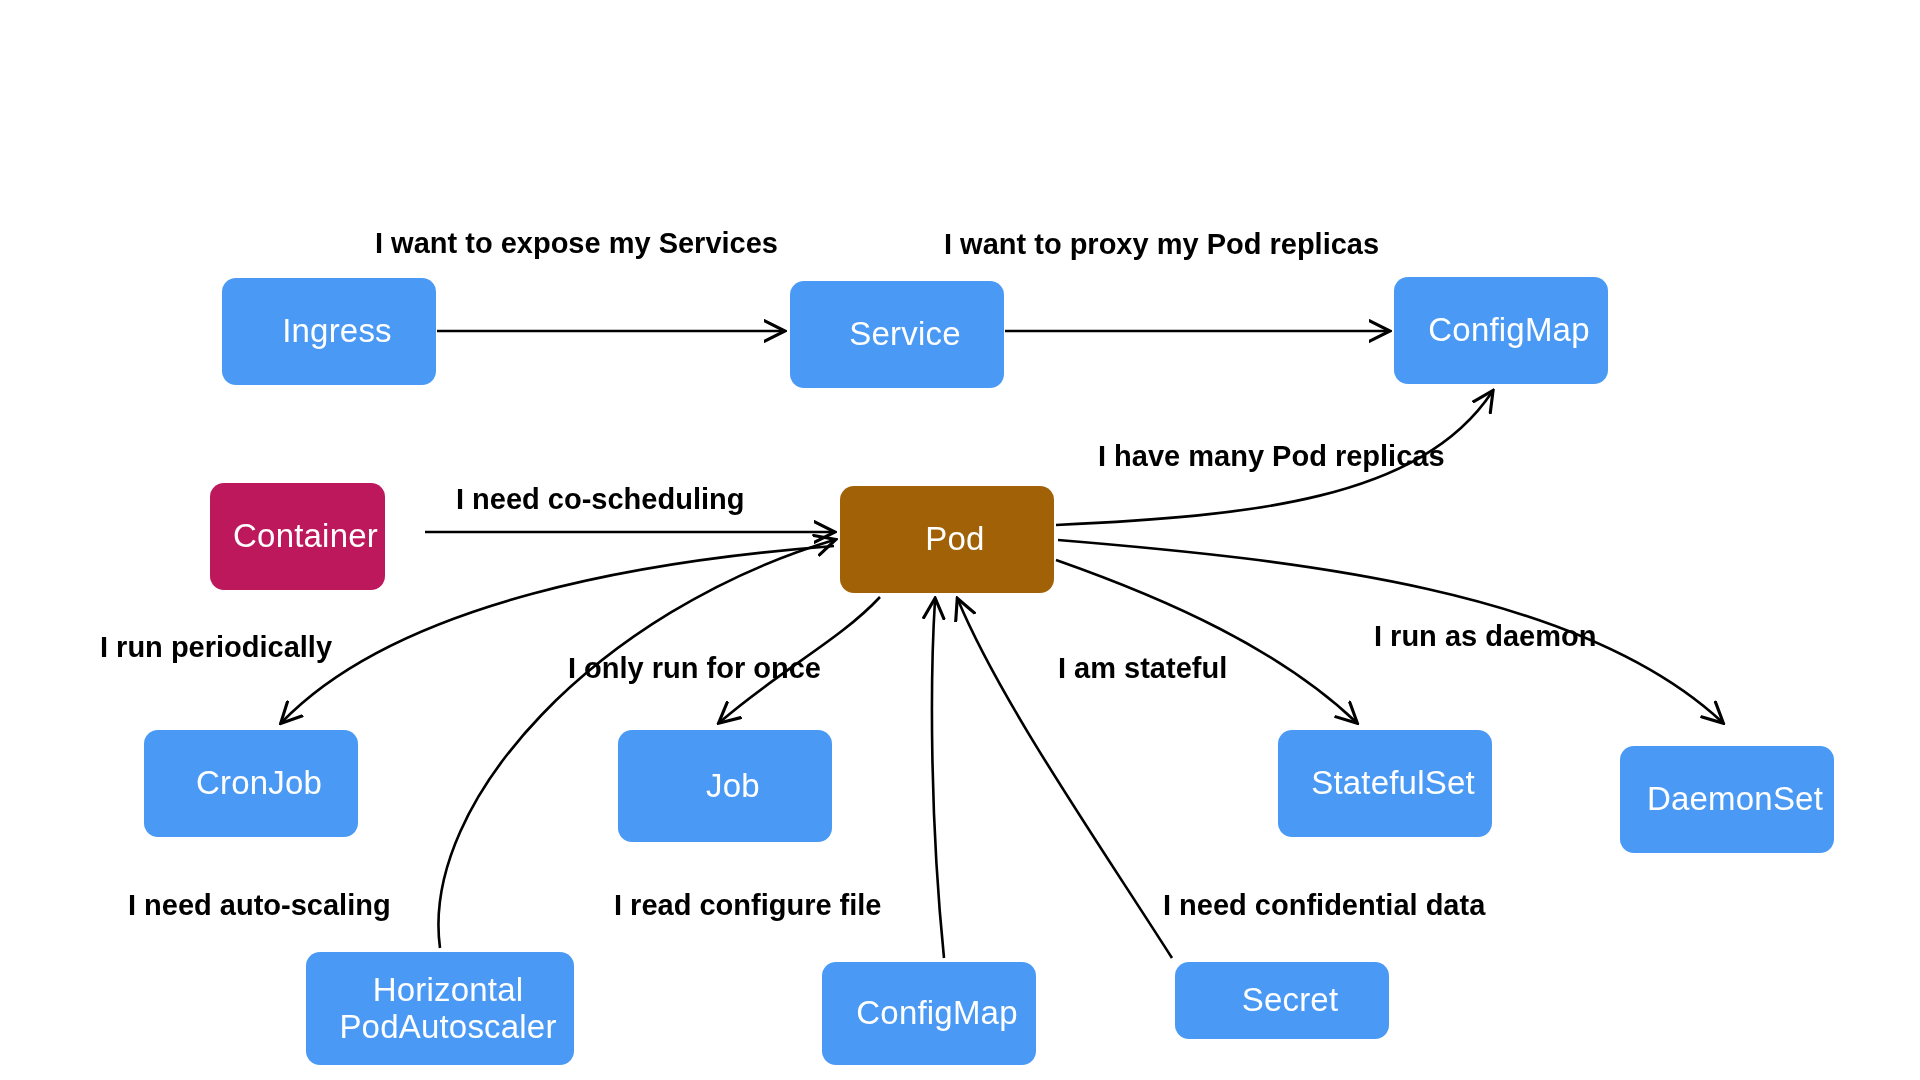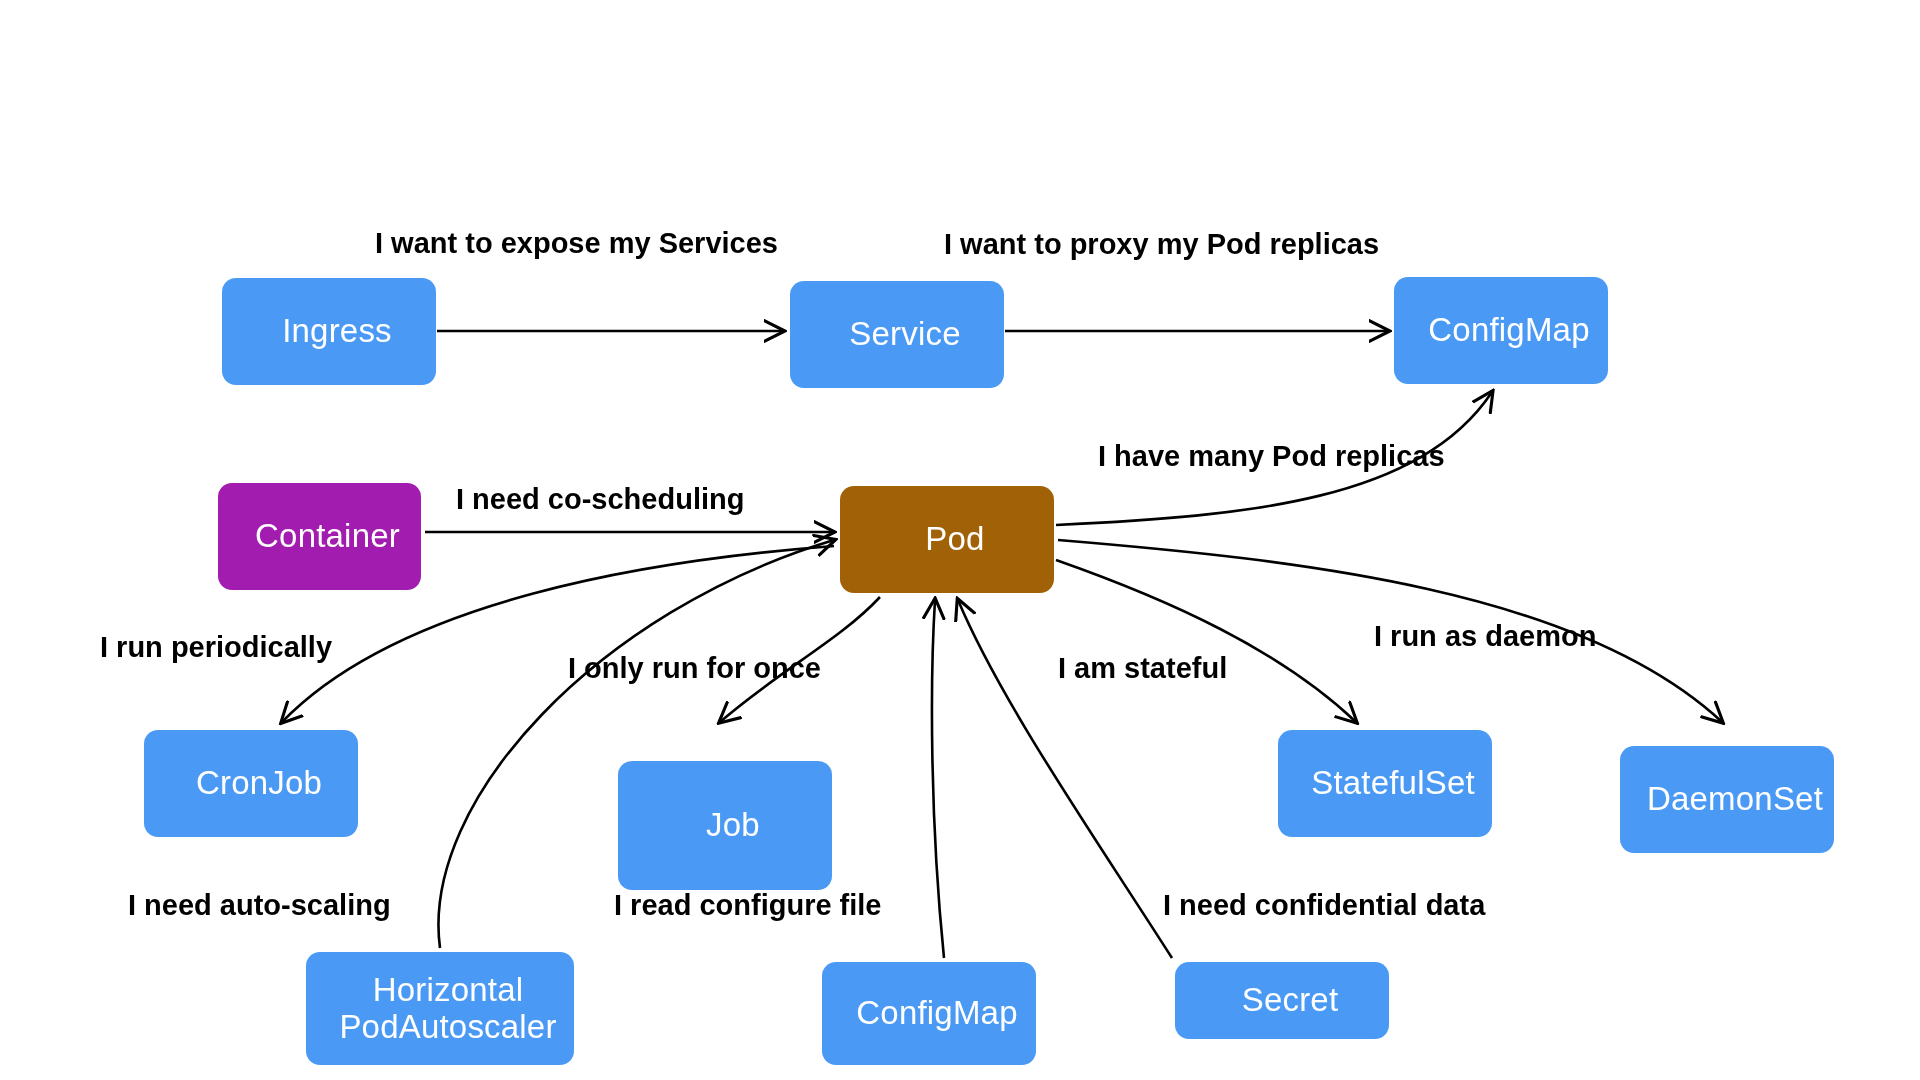--- a/index.html
+++ b/index.html
@@ -92,24 +92,24 @@
       <path d="M 944 958 C 930 820, 930 680, 935 600"></path>
 
       <path d="M 1172 958 C 1090 830, 1000 700, 958 600"></path>
     </g>
   </svg>
 
   <div id="nodes">
       <div class="node" style="left: 222px; top: 278px; width: 214px; height: 107px; background: rgb(74, 154, 245);">Ingress</div>
       <div class="node" style="left: 790px; top: 281px; width: 214px; height: 107px; background: rgb(74, 154, 245);">Service</div>
       <div class="node" style="left: 1394px; top: 277px; width: 214px; height: 107px; background: rgb(74, 154, 245);">ConfigMap</div>
-      <div class="node" style="left: 218px; top: 483px; width: 203px; height: 107px; background: #a21caf;">Container</div>
+      <div class="node" style="left: 210px; top: 483px; width: 175px; height: 107px; background: #be185d;">Container</div>
       <div class="node" style="left: 840px; top: 486px; width: 214px; height: 107px; background: #a16207;">Pod</div>
       <div class="node" style="left: 144px; top: 730px; width: 214px; height: 107px; background: rgb(74, 154, 245);">CronJob</div>
-      <div class="node" style="left: 618px; top: 730px; width: 214px; height: 129px; background: rgb(74, 154, 245); margin-top: 31px;">Job</div>
+      <div class="node" style="left: 618px; top: 730px; width: 214px; height: 112px; background: rgb(74, 154, 245);">Job</div>
       <div class="node" style="left: 1278px; top: 730px; width: 214px; height: 107px; background: rgb(74, 154, 245);">StatefulSet</div>
       <div class="node" style="left: 1620px; top: 730px; width: 214px; height: 107px; background: rgb(74, 154, 245); margin-top: 16px;">DaemonSet</div>
       <div class="node" style="left: 306px; top: 952px; width: 268px; height: 113px; background: rgb(74, 154, 245);">Horizontal
 PodAutoscaler</div>
       <div class="node" style="left: 822px; top: 962px; width: 214px; height: 103px; background: rgb(74, 154, 245);">ConfigMap</div>
       <div class="node" style="left: 1130px; top: 962px; width: 214px; height: 77px; background: rgb(74, 154, 245); margin-left: 45px;">Secret</div>
     </div>
   <div id="labels">
       <div class="edge-label" style="left: 375px; top: 227px;">I want to expose my Services</div>
       <div class="edge-label" style="left: 944px; top: 228px;">I want to proxy my Pod replicas</div>

